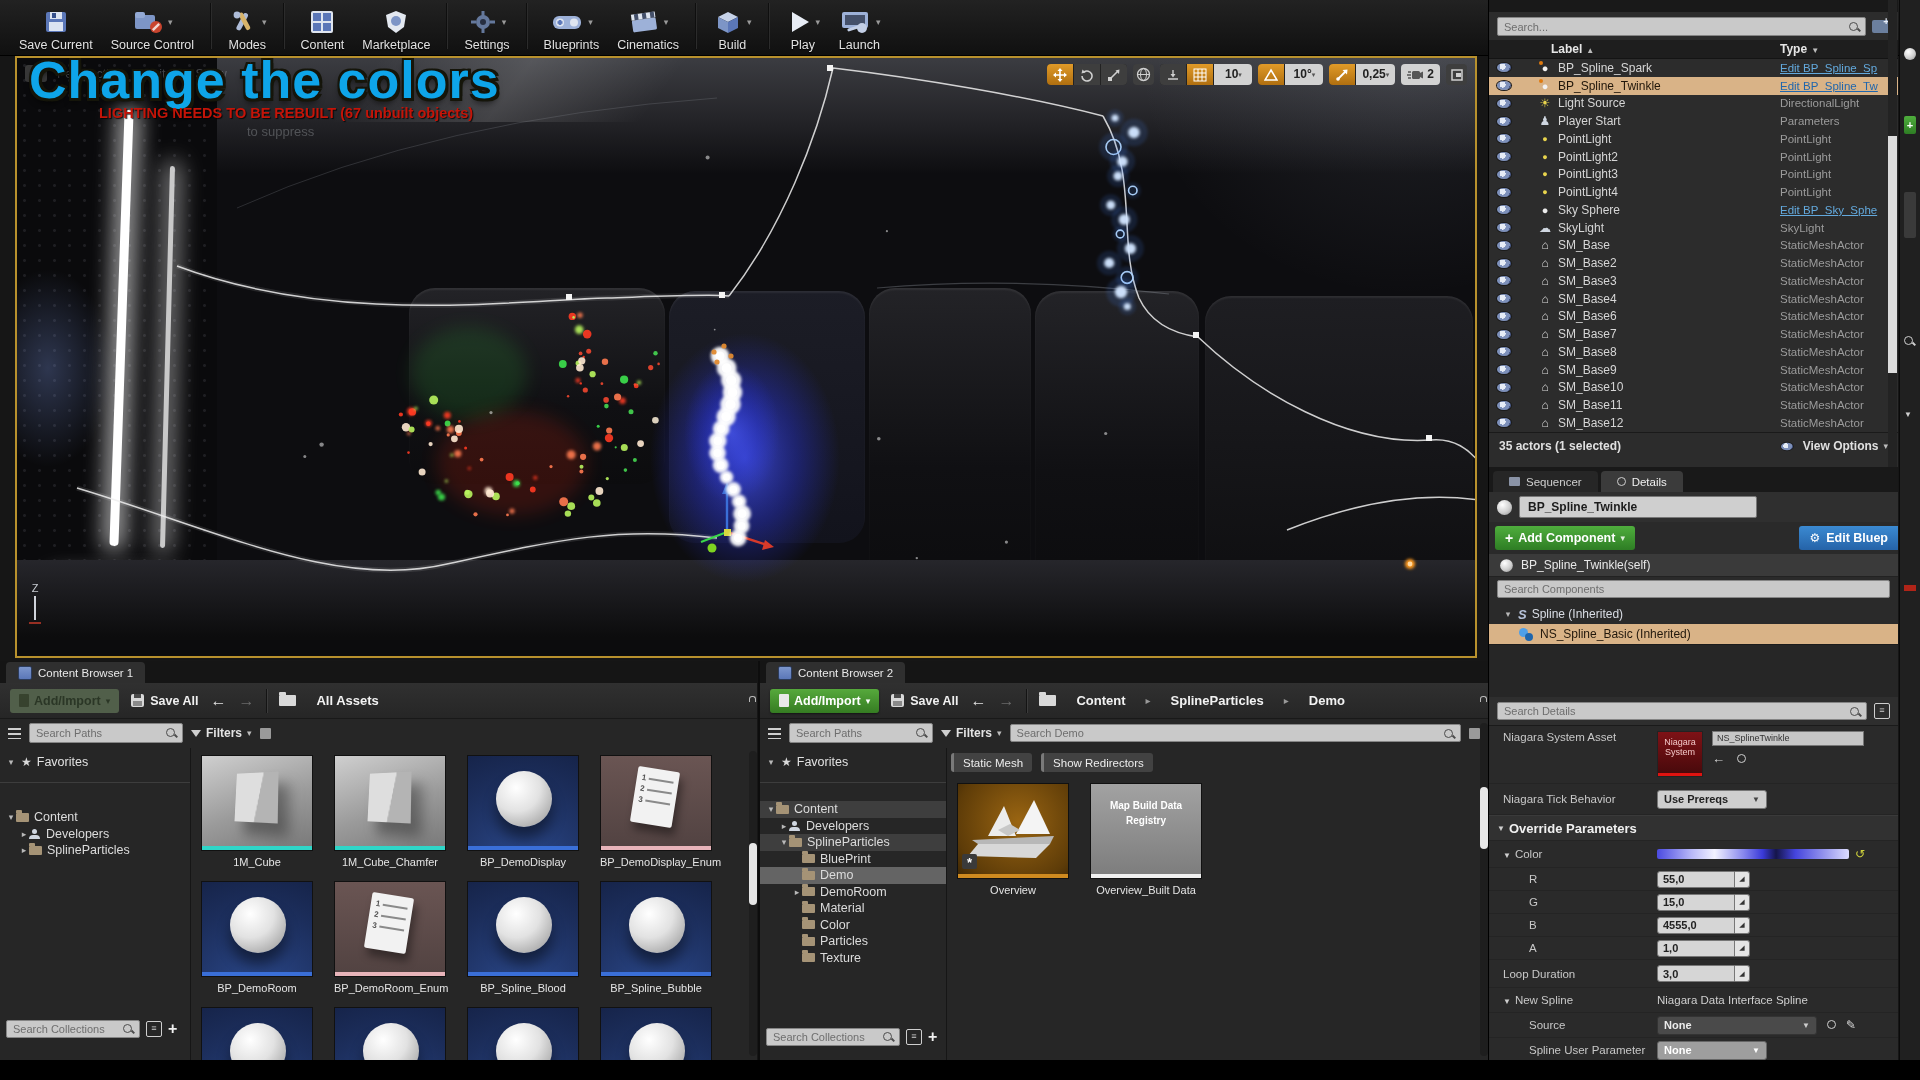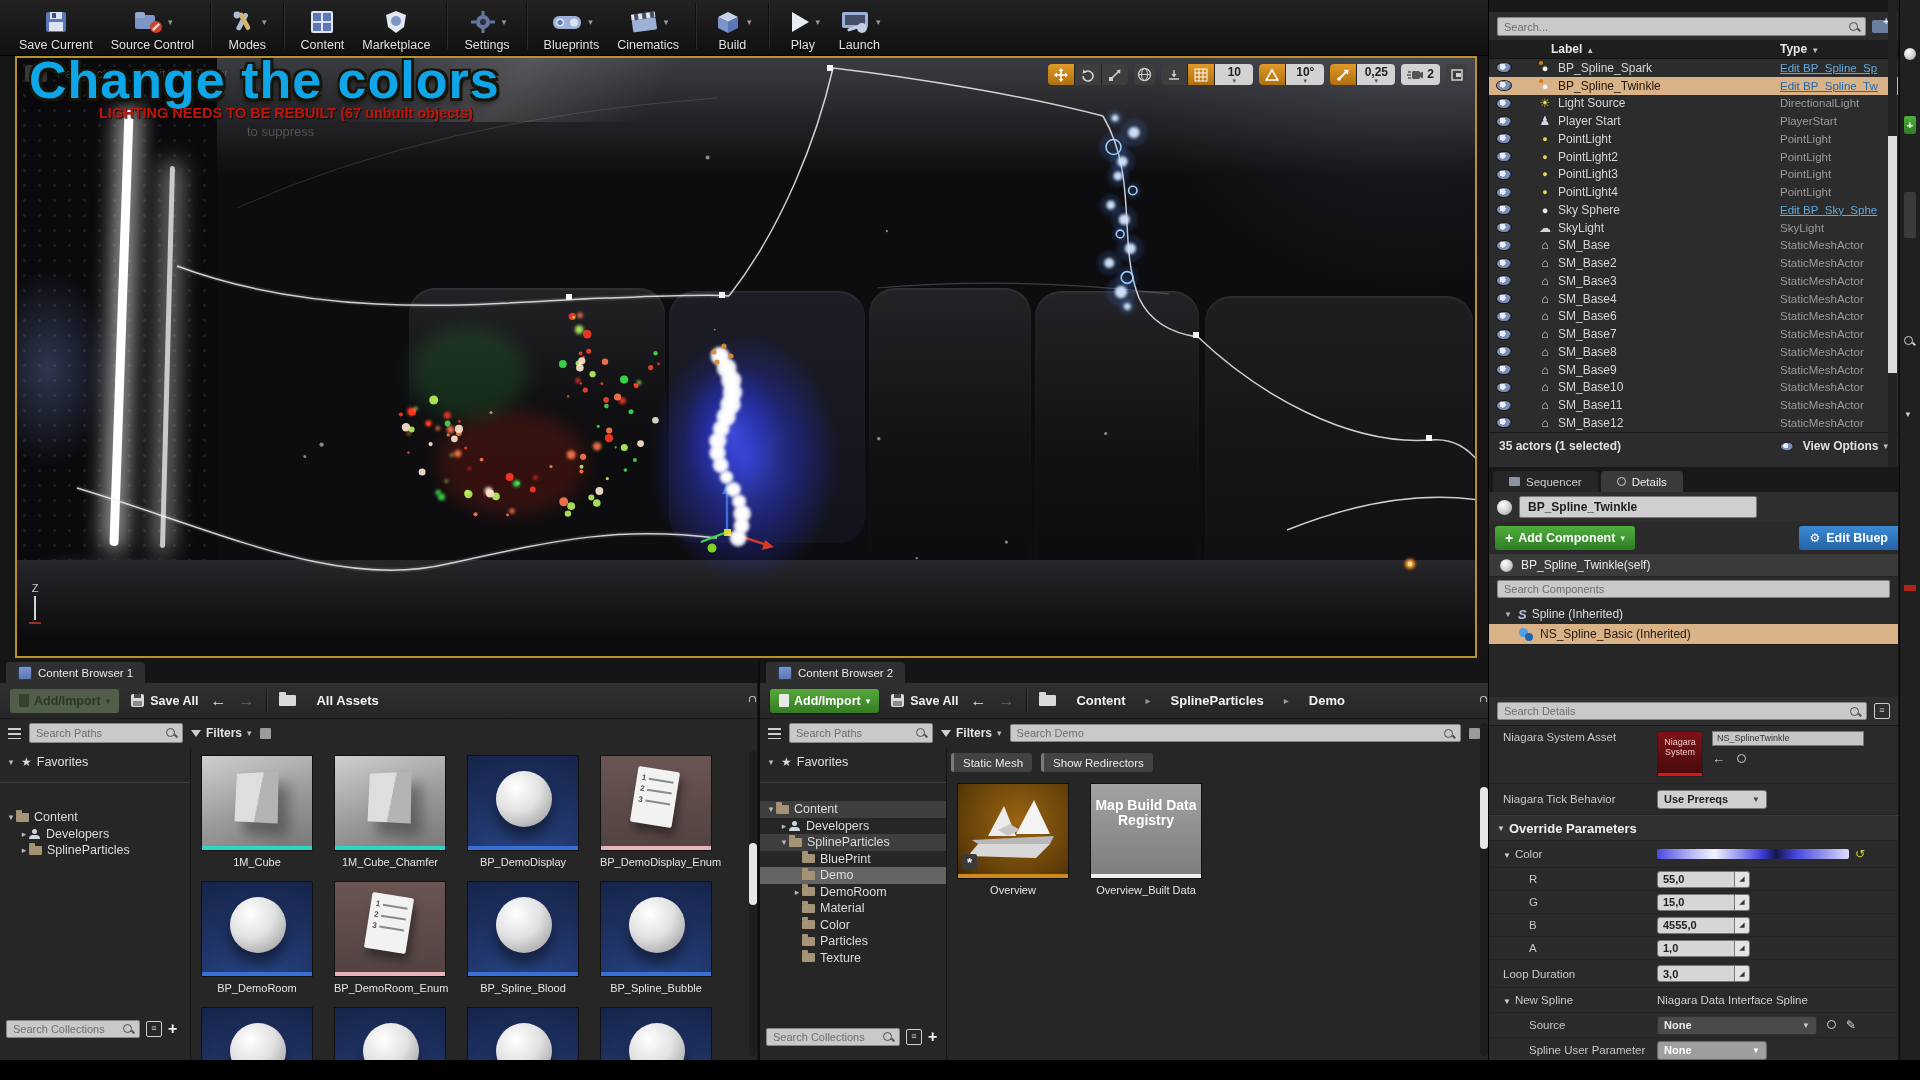--- a/index.html
+++ b/index.html
@@ -46,21 +46,21 @@
   #vp-warning{position:absolute;left:82px;top:47px;font-size:14.5px;font-weight:bold;color:#c41408;
         text-shadow:1px 1px 1px rgba(0,0,0,.8)}
   #vp-suppress{position:absolute;left:230px;top:66px;font-size:13px;color:#8e9296;opacity:.45}
   #vp-axis{position:absolute;left:12px;bottom:32px;color:#c8ccd2;font-size:11px;text-align:center}
   .axline{width:2px;height:24px;background:#cfd3da;margin:2px auto 0}
   .axred{width:12px;height:2px;background:#c43a2a;opacity:.75;margin-top:2px}
   #vtb{position:absolute;right:8px;top:6px;display:flex;gap:6px;align-items:center}
   .vtg{display:flex;border-radius:4px;overflow:hidden;gap:1px;background:#222}
   .vc{height:21px;display:flex;align-items:center;justify-content:center;padding:0 6px;background:#3e3e3e}
   .vc.on{background:linear-gradient(#e09a28,#b06f10)}
-  .vc.val{background:#d2d2d2;color:#222;font-weight:bold;font-size:12px;min-width:26px;flex-direction:column;line-height:11px}
+  .vc.val{background:#d2d2d2;color:#222;font-weight:bold;font-size:12px;min-width:26px;flex-direction:row;line-height:11px}
   .vc.val .vcar{font-size:7px;color:#555;line-height:5px}
   .vc.sq{width:21px;padding:0;border-radius:4px}
   
   .cbpanel{position:absolute;background:#262626;overflow:hidden}
   #cb1{left:0;top:661px;width:757px;height:401px}
   #cb2{left:758px;top:661px;width:730px;height:401px;border-left:2px solid #0d0d0d;box-sizing:border-box}
   .cbtabs{position:absolute;left:0;top:0;right:0;height:22px;background:#151515}
   .cbtab{position:absolute;left:6px;top:1px;height:21px;background:#2f2f2f;border-radius:4px 4px 0 0;
         display:flex;align-items:center;gap:6px;padding:0 12px;font-size:11.5px;color:#e8e8e8}
   .gridicn{width:12px;height:12px;background:linear-gradient(#7c96cc,#5b77b8);border:1px solid #2c3c5c;border-radius:2px}
@@ -132,21 +132,21 @@
   .k-sphere{background:radial-gradient(circle at 50% 125%,#2c4a8e,#1c2e5c 70%,#16244a)}
   .ball{position:absolute;left:28px;top:15px;width:56px;height:56px;border-radius:50%;
         background:radial-gradient(circle at 36% 30%,#ffffff,#e2e2e2 45%,#b0b0b0 78%,#8e8e8e);box-shadow:0 12px 14px rgba(0,0,0,.45)}
   .k-doc{background:linear-gradient(#6a5553,#514241)}
   .docpg{position:absolute;left:33px;top:13px;width:42px;height:56px;background:#f2f2f2;transform:rotate(9deg);
         border-radius:2px;box-shadow:4px 7px 8px rgba(0,0,0,.4);padding:5px 5px;box-sizing:border-box}
   .docln{display:flex;align-items:center;gap:3px;font-size:8px;color:#555;height:11px;font-weight:bold}
   .docln .bar{display:inline-block;flex:1;height:2px;background:#8a8a8a}
   .k-level{background:radial-gradient(circle at 55% 40%,#9a6512,#5e3c08 75%,#3c2605)}
   .k-builddata{background:linear-gradient(#a2a2a2,#7c7c7c)}
-  .bdtext{color:#fff;font-weight:bold;font-size:14px;text-align:center;padding-top:14px;line-height:15px}
+  .bdtext{color:#fff;font-weight:bold;font-size:10px;text-align:center;padding-top:14px;line-height:15px}
   .strip{position:absolute;left:0;right:0;bottom:0;height:4px}
   .badge{position:absolute;left:4px;bottom:9px;width:15px;height:15px;background:#3a3a3a;color:#fff;border-radius:2px;
         font-weight:bold;text-align:center;line-height:17px;font-size:13px}
   .alabel{width:112px;text-align:center;font-size:11px;color:#e4e4e4;margin-top:5px;line-height:13px;min-height:13px}
   .cbscrolltrack{position:absolute;right:0;top:90px;bottom:6px;width:8px;background:#1e1e1e;border-radius:4px}
   .cbscrollthumb{position:absolute;right:0;top:92px;width:8px;height:62px;background:#e6e6e6;border-radius:4px}
   
   #outliner{position:absolute;left:1488px;top:0;width:410px;height:467px;background:#2c2c2c;border-left:1px solid #000;box-sizing:border-box}
   #out-top{height:12px;background:#191919}
   #out-search{display:flex;align-items:center;gap:6px;padding:5px 8px 4px 8px}
@@ -1137,21 +1137,21 @@
           <span class="oind"></span>
           <span class="oi i-sun"></span>
           <span class="olab">Light Source</span>
           <span class="otype">DirectionalLight</span>
         </div>
         <div class="orow">
           <span class="eye"></span>
           <span class="oind"></span>
           <span class="oi i-player"></span>
           <span class="olab">Player Start</span>
-          <span class="otype">PlayerStart</span>
+          <span class="otype">Parameters</span>
         </div>
         <div class="orow">
           <span class="eye"></span>
           <span class="oind"></span>
           <span class="oi i-bulb"></span>
           <span class="olab">PointLight</span>
           <span class="otype">PointLight</span>
         </div>
         <div class="orow">
           <span class="eye"></span>

